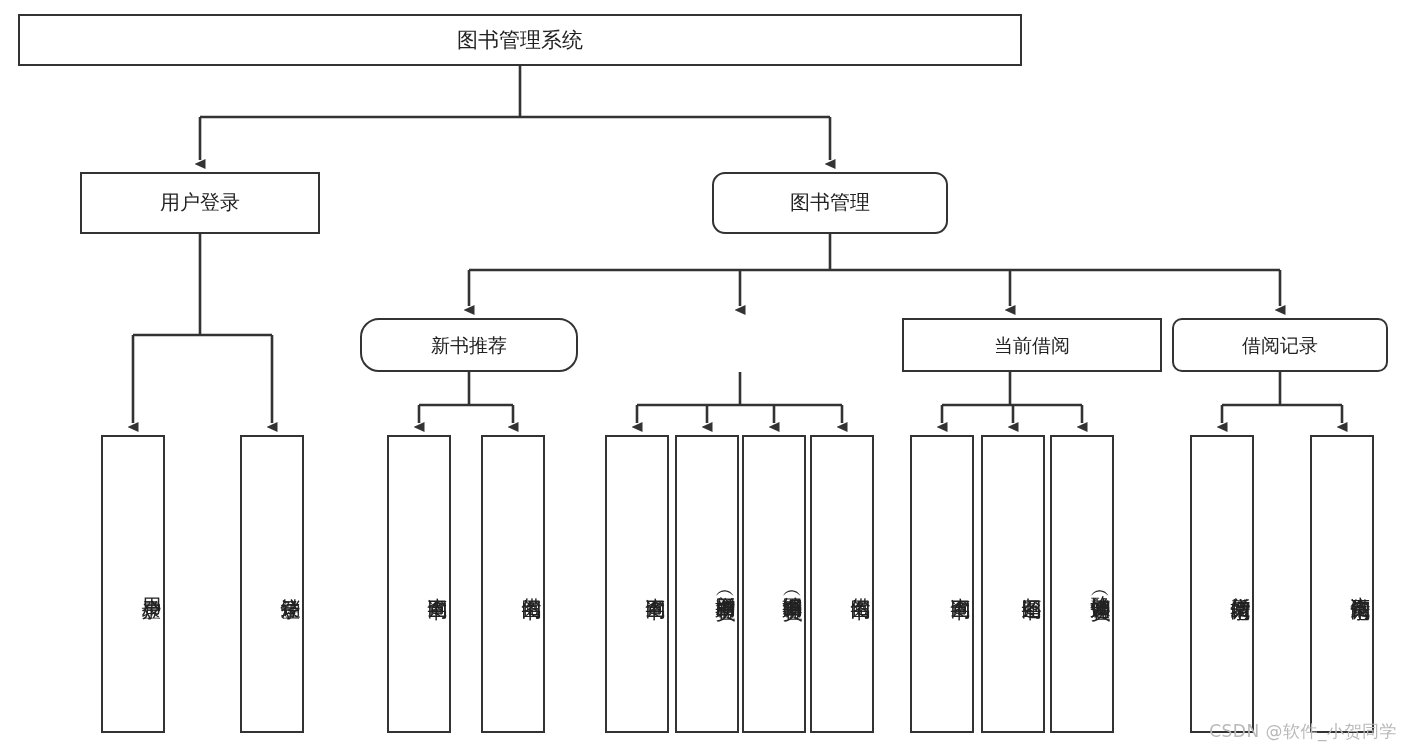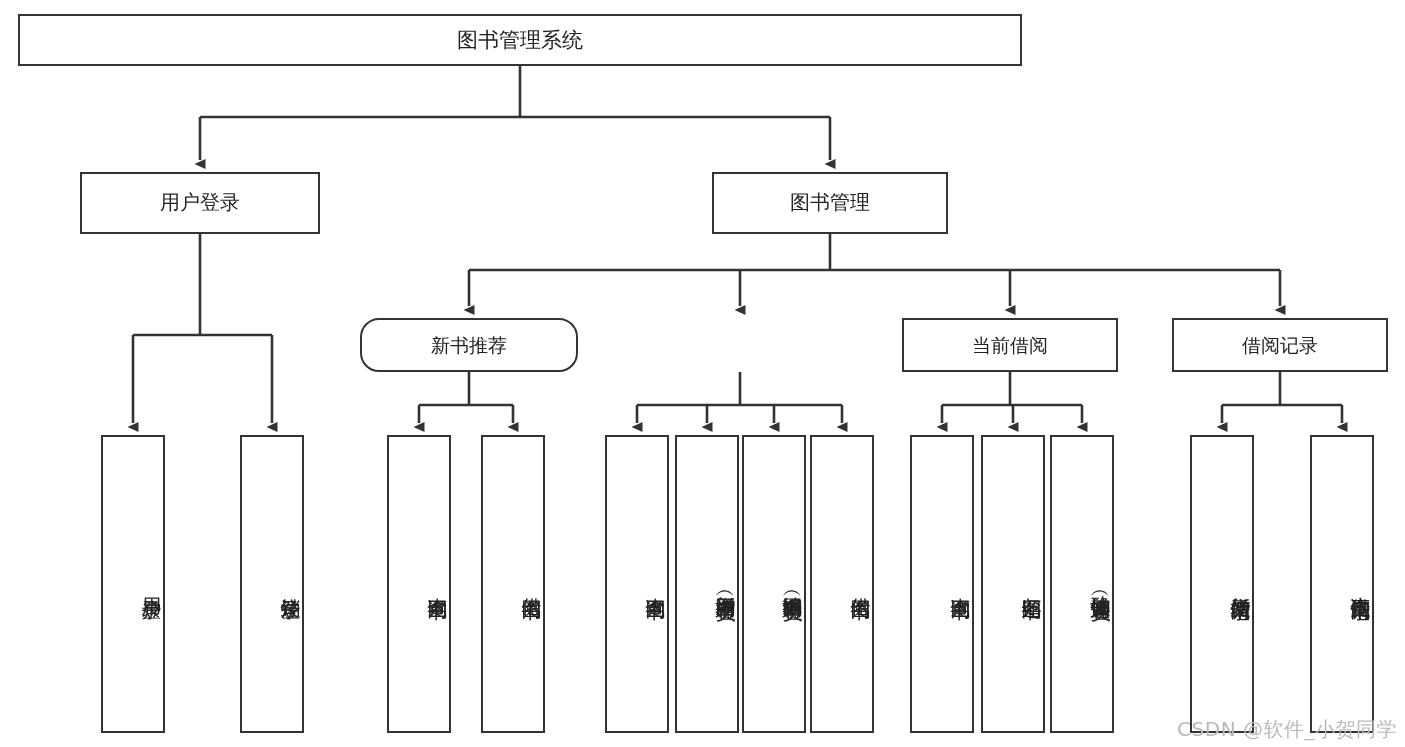--- a/index.html
+++ b/index.html
@@ -59,21 +59,21 @@
     left: 0;
     top: 0;
     width: 1405px;
     height: 747px;
     pointer-events: none;
   }
   #watermark {
     position: absolute;
     right: 8px;
     bottom: 4px;
-    font-size: 20px;
+    font-size: 17px;
     color: #b9b9b9;
     letter-spacing: 0.5px;
     white-space: nowrap;
   }
 </style>
 </head>
 <body>
 
 <div id="diagram-root" style="background: rgb(255, 255, 255);">
 
@@ -132,31 +132,31 @@
     </g>
   </svg>
 
   <div class="node root" style="left: 18px; top: 14px; width: 1004px; height: 52px; border-color: rgb(51, 51, 51); background: rgb(255, 255, 255); color: rgb(34, 34, 34);">
     <span>图书管理系统</span>
   </div>
 
   <div class="node lvl1" style="left: 80px; top: 172px; width: 240px; height: 62px; border-color: rgb(51, 51, 51); background: rgb(255, 255, 255); color: rgb(34, 34, 34);">
     <span>用户登录</span>
   </div>
-  <div class="node lvl1" style="left: 712px; top: 172px; width: 236px; height: 62px; border-color: rgb(51, 51, 51); background: rgb(255, 255, 255); color: rgb(34, 34, 34);">
+  <div class="node lvl1" style="left: 712px; top: 172px; width: 236px; height: 62px; border-color: rgb(51, 51, 51); background: rgb(255, 255, 255); color: rgb(34, 34, 34); border-radius: 13px;">
     <span>图书管理</span>
   </div>
 
   <div class="node lvl2" style="left: 360px; top: 318px; width: 218px; height: 54px; border-color: rgb(51, 51, 51); background: rgb(255, 255, 255); color: rgb(34, 34, 34); border-radius: 19px;">
     <span>新书推荐</span>
   </div>
-  <div class="node lvl2" style="left: 902px; top: 318px; width: 216px; height: 54px; border-color: rgb(51, 51, 51); background: rgb(255, 255, 255); color: rgb(34, 34, 34);">
+  <div class="node lvl2" style="left: 902px; top: 318px; width: 260px; height: 54px; border-color: rgb(51, 51, 51); background: rgb(255, 255, 255); color: rgb(34, 34, 34);">
     <span>当前借阅</span>
   </div>
-  <div class="node lvl2" style="left: 1172px; top: 318px; width: 216px; height: 54px; border-color: rgb(51, 51, 51); background: rgb(255, 255, 255); color: rgb(34, 34, 34);">
+  <div class="node lvl2" style="left: 1172px; top: 318px; width: 216px; height: 54px; border-color: rgb(51, 51, 51); background: rgb(255, 255, 255); color: rgb(34, 34, 34); border-radius: 10px;">
     <span>借阅记录</span>
   </div>
 
   <div class="node leaf" style="left: 101px; top: 435px; width: 64px; height: 298px; border-color: rgb(51, 51, 51); background: rgb(255, 255, 255); color: rgb(34, 34, 34);">
     <span class="leaf-text">用户登录</span>
   </div>
   <div class="node leaf" style="left: 240px; top: 435px; width: 64px; height: 298px; border-color: rgb(51, 51, 51); background: rgb(255, 255, 255); color: rgb(34, 34, 34);">
     <span class="leaf-text">注销登录</span>
   </div>
   <div class="node leaf" style="left: 387px; top: 435px; width: 64px; height: 298px; border-color: rgb(51, 51, 51); background: rgb(255, 255, 255); color: rgb(34, 34, 34);">

